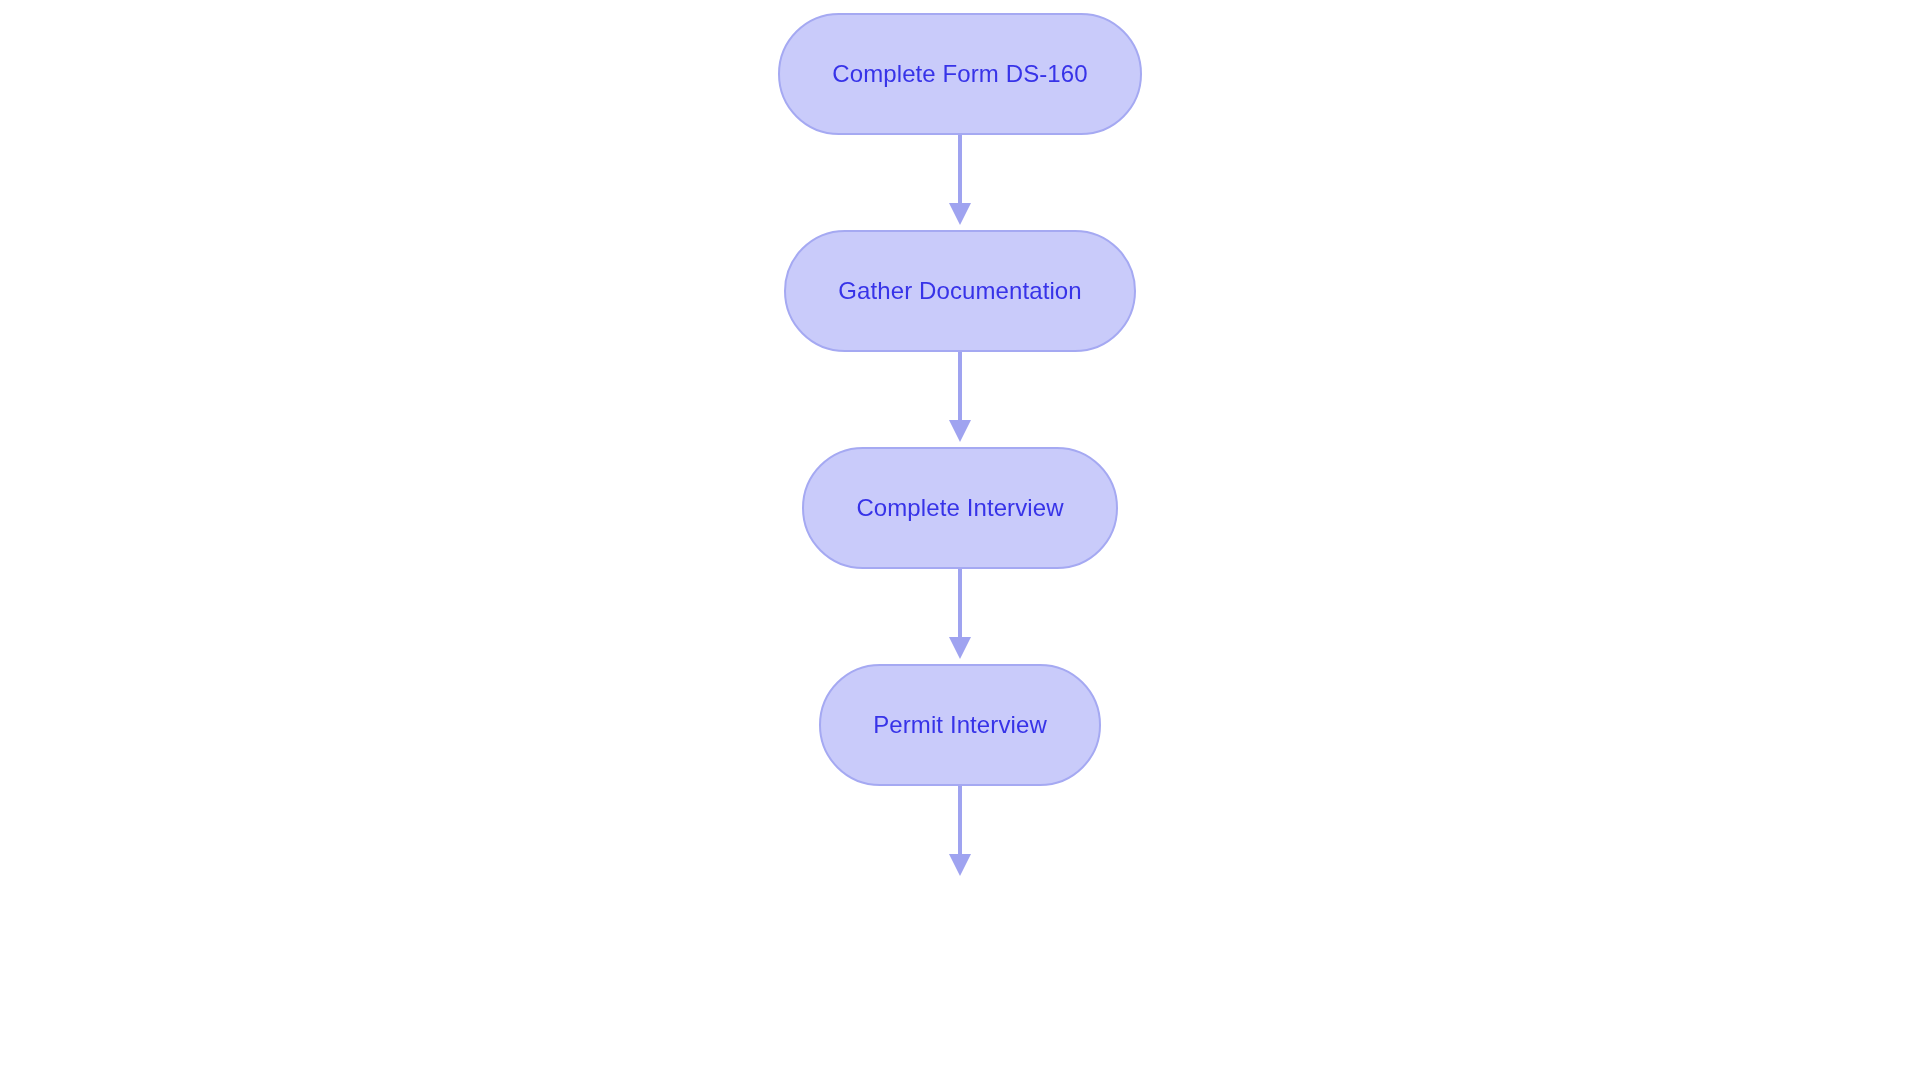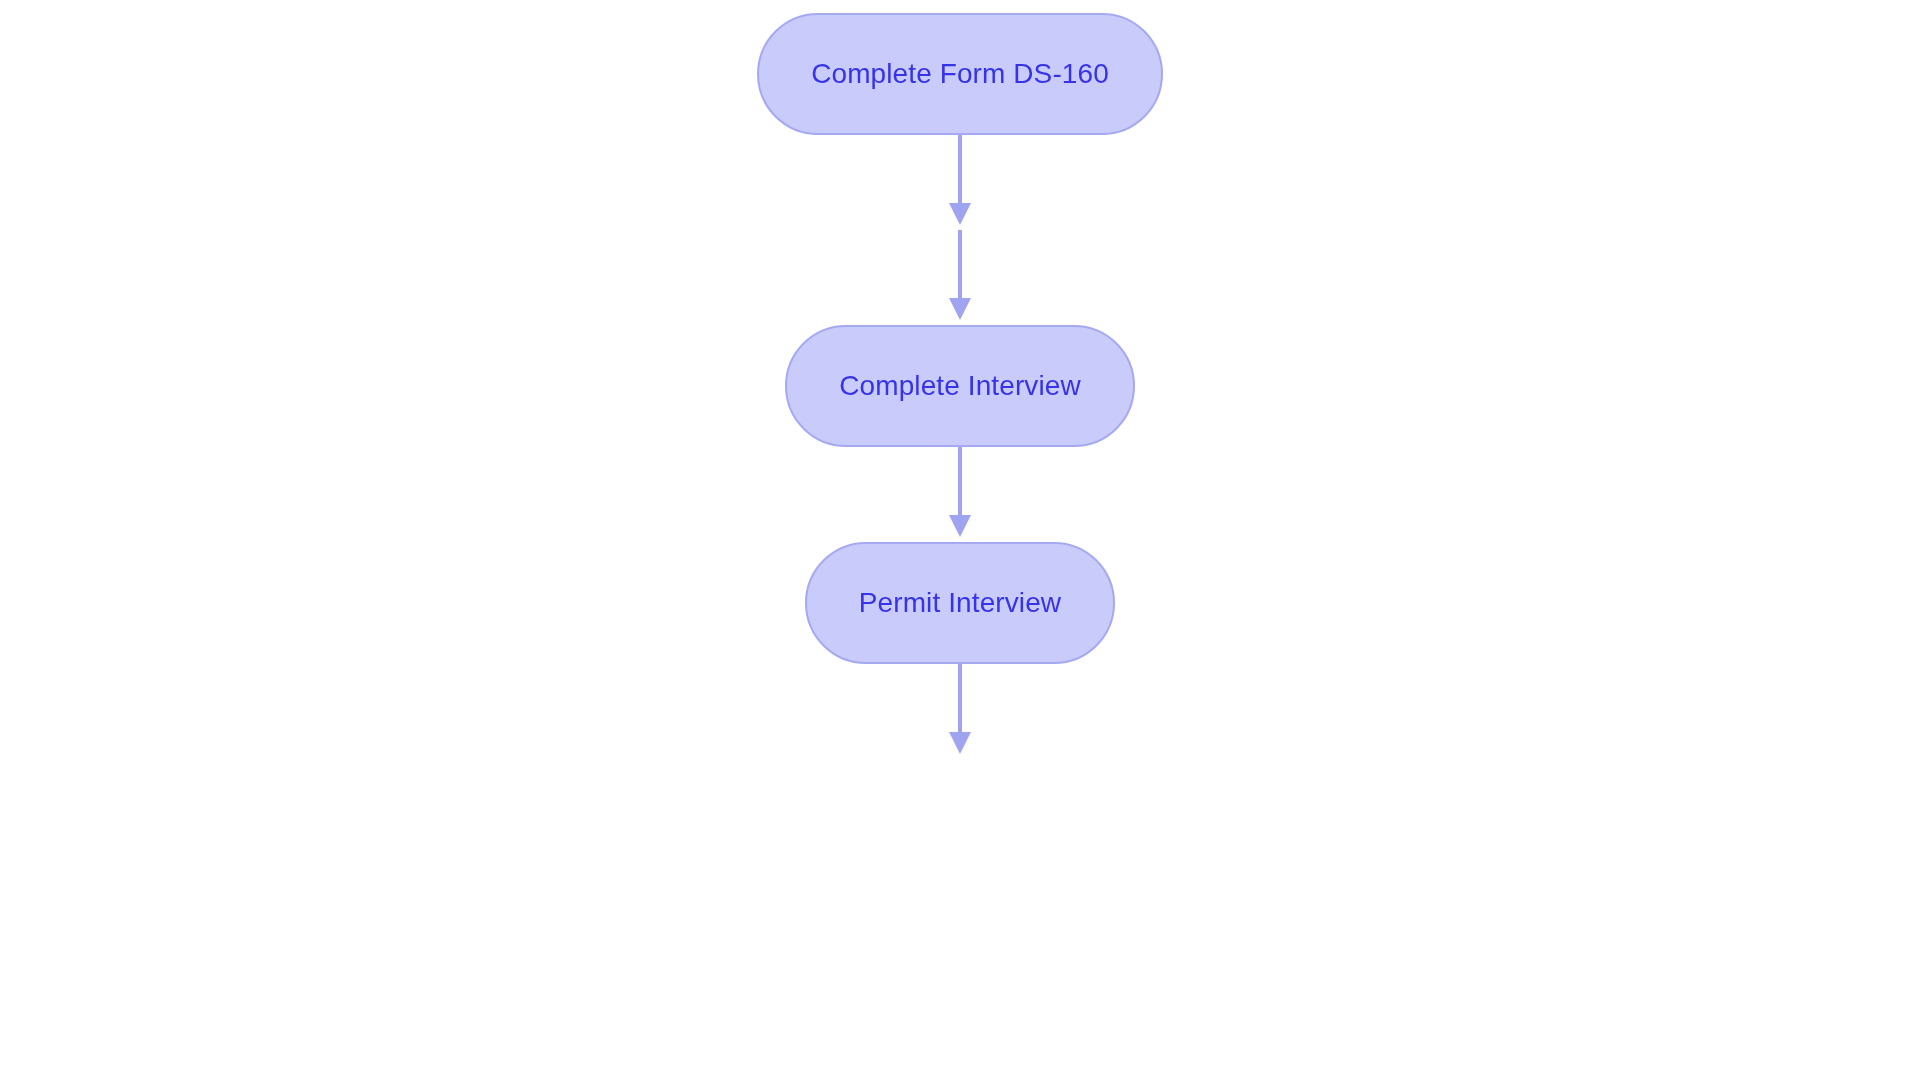--- a/index.html
+++ b/index.html
@@ -44,21 +44,21 @@
     border: 2px solid #a5a9f2;
     border-radius: 61px;
     display: flex;
     align-items: center;
     justify-content: center;
     flex: 0 0 auto;
   }
 
   .flow-node-label {
     color: #3733e8;
-    font-size: 28px;
+    font-size: 24px;
     font-weight: 400;
     letter-spacing: 0.1px;
     line-height: 1;
     white-space: nowrap;
     padding: 0 52px;
     font-family: "Liberation Sans", "DejaVu Sans", sans-serif;
   }
 
   .flow-connector {
     position: relative;
@@ -84,20 +84,23 @@
       <span class="flow-node-label">Complete Form DS-160</span>
     </div>
 
     <div class="flow-connector">
       <svg viewBox="0 0 30 95" xmlns="http://www.w3.org/2000/svg" aria-hidden="true">
         <line x1="15" y1="0" x2="15" y2="72" stroke="#9fa3f0" stroke-width="4"></line>
         <polygon points="15,90 4,68 26,68" fill="#9fa3f0"></polygon>
       </svg>
     </div>
 
+    <div class="flow-node">
+      <span class="flow-node-label">Gather Documentation</span>
+    </div>
 
     <div class="flow-connector">
       <svg viewBox="0 0 30 95" xmlns="http://www.w3.org/2000/svg" aria-hidden="true">
         <line x1="15" y1="0" x2="15" y2="72" stroke="#9fa3f0" stroke-width="4"></line>
         <polygon points="15,90 4,68 26,68" fill="#9fa3f0"></polygon>
       </svg>
     </div>
 
     <div class="flow-node">
       <span class="flow-node-label">Complete Interview</span>

